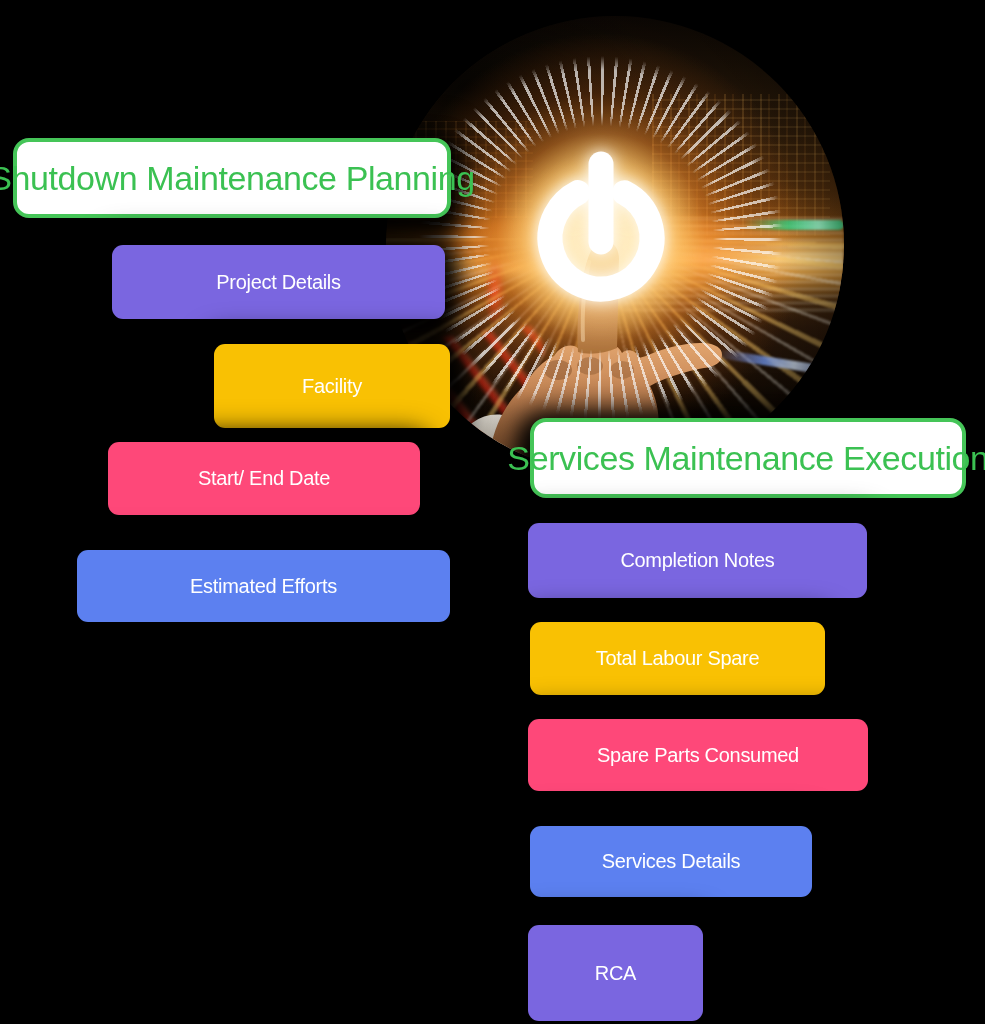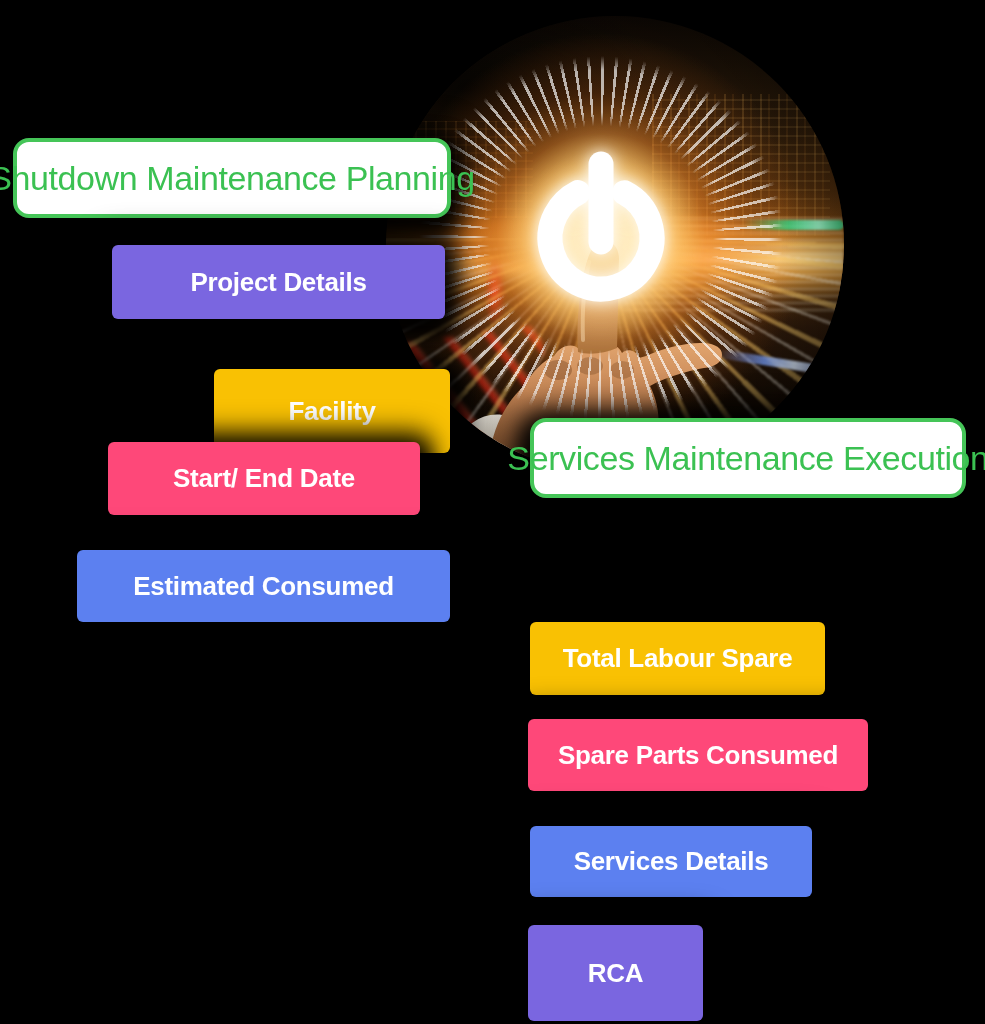--- a/index.html
+++ b/index.html
@@ -61,25 +61,25 @@
   .power-svg{filter:drop-shadow(0 0 8px rgba(255,255,255,.95)) drop-shadow(0 0 22px rgba(255,230,170,.85));}
 
   
   .header-box{position:absolute;background:#fff;border:4px solid #45c558;border-radius:16px;
     display:flex;align-items:center;justify-content:center;z-index:3;
     box-shadow:0 10px 20px 10px rgba(0,0,0,.9), 0 0 28px 12px rgba(0,0,0,.7);}
   .header-box span{font-size:34px;font-weight:400;letter-spacing:-.4px;white-space:nowrap;}
   #planning-header{left:13px;top:138px;width:430px;height:72px;}
   #execution-header{left:530px;top:418px;width:428px;height:72px;}
 
-  .pill{position:absolute;border-radius:6px;display:flex;align-items:center;justify-content:center;
-    color:#fff;font-size:26px;font-weight:700;letter-spacing:-.3px;z-index:3;white-space:nowrap;
+  .pill{position:absolute;border-radius:11px;display:flex;align-items:center;justify-content:center;
+    color:#fff;font-size:20px;font-weight:400;letter-spacing:-.3px;z-index:3;white-space:nowrap;
     box-shadow:0 10px 20px 10px rgba(0,0,0,.9), 0 0 26px 12px rgba(0,0,0,.7);}
   #p1{left:112px;top:245px;width:333px;height:74px;}
-  #p2{left:214px;top:344px;width:236px;height:84px;margin-top:25px;}
+  #p2{left:214px;top:344px;width:236px;height:84px;}
   #p3{left:108px;top:442px;width:312px;height:73px;}
   #p4{left:77px; top:550px;width:373px;height:72px;}
   #p5{left:156px;top:648px;width:291px;height:73px;}
   #e1{left:528px;top:523px;width:339px;height:75px;}
   #e2{left:530px;top:622px;width:295px;height:73px;}
   #e3{left:528px;top:719px;width:340px;height:72px;}
   #e4{left:530px;top:826px;width:282px;height:71px;}
   #e5{left:528px;top:925px;width:175px;height:96px;}
 </style>
 </head>
@@ -142,23 +142,24 @@
 
     <div class="ly p-vignette"></div>
   </div>
 
   <div class="header-box" id="planning-header" style="border-color: rgb(69, 197, 88); background: rgb(255, 255, 255);">
     <span style="color: rgb(59, 193, 82);">Shutdown Maintenance Planning</span>
   </div>
   <div class="pill" id="p1" style="background: rgb(122, 102, 224); color: rgb(255, 255, 255);">Project Details</div>
   <div class="pill" id="p2" style="background: rgb(249, 193, 3); color: rgb(255, 255, 255);">Facility</div>
   <div class="pill" id="p3" style="background: rgb(254, 72, 121); color: rgb(255, 255, 255);">Start/ End Date</div>
-  <div class="pill" id="p4" style="background: rgb(92, 128, 240); color: rgb(255, 255, 255);">Estimated Consumed</div>
+  <div class="pill" id="p4" style="background: rgb(92, 128, 240); color: rgb(255, 255, 255);">Estimated Efforts</div>
 
   <div class="header-box" id="execution-header" style="border-color: rgb(69, 197, 88); background: rgb(255, 255, 255);">
     <span style="color: rgb(59, 193, 82);">Services Maintenance Execution</span>
   </div>
+  <div class="pill" id="e1" style="background: rgb(122, 102, 224); color: rgb(255, 255, 255);">Completion Notes</div>
   <div class="pill" id="e2" style="background: rgb(249, 193, 3); color: rgb(255, 255, 255);">Total Labour Spare</div>
   <div class="pill" id="e3" style="background: rgb(254, 72, 121); color: rgb(255, 255, 255);">Spare Parts Consumed</div>
   <div class="pill" id="e4" style="background: rgb(92, 128, 240); color: rgb(255, 255, 255);">Services Details</div>
   <div class="pill" id="e5" style="background: rgb(122, 102, 224); color: rgb(255, 255, 255);">RCA</div>
 
 </div>
 
 </body></html>

